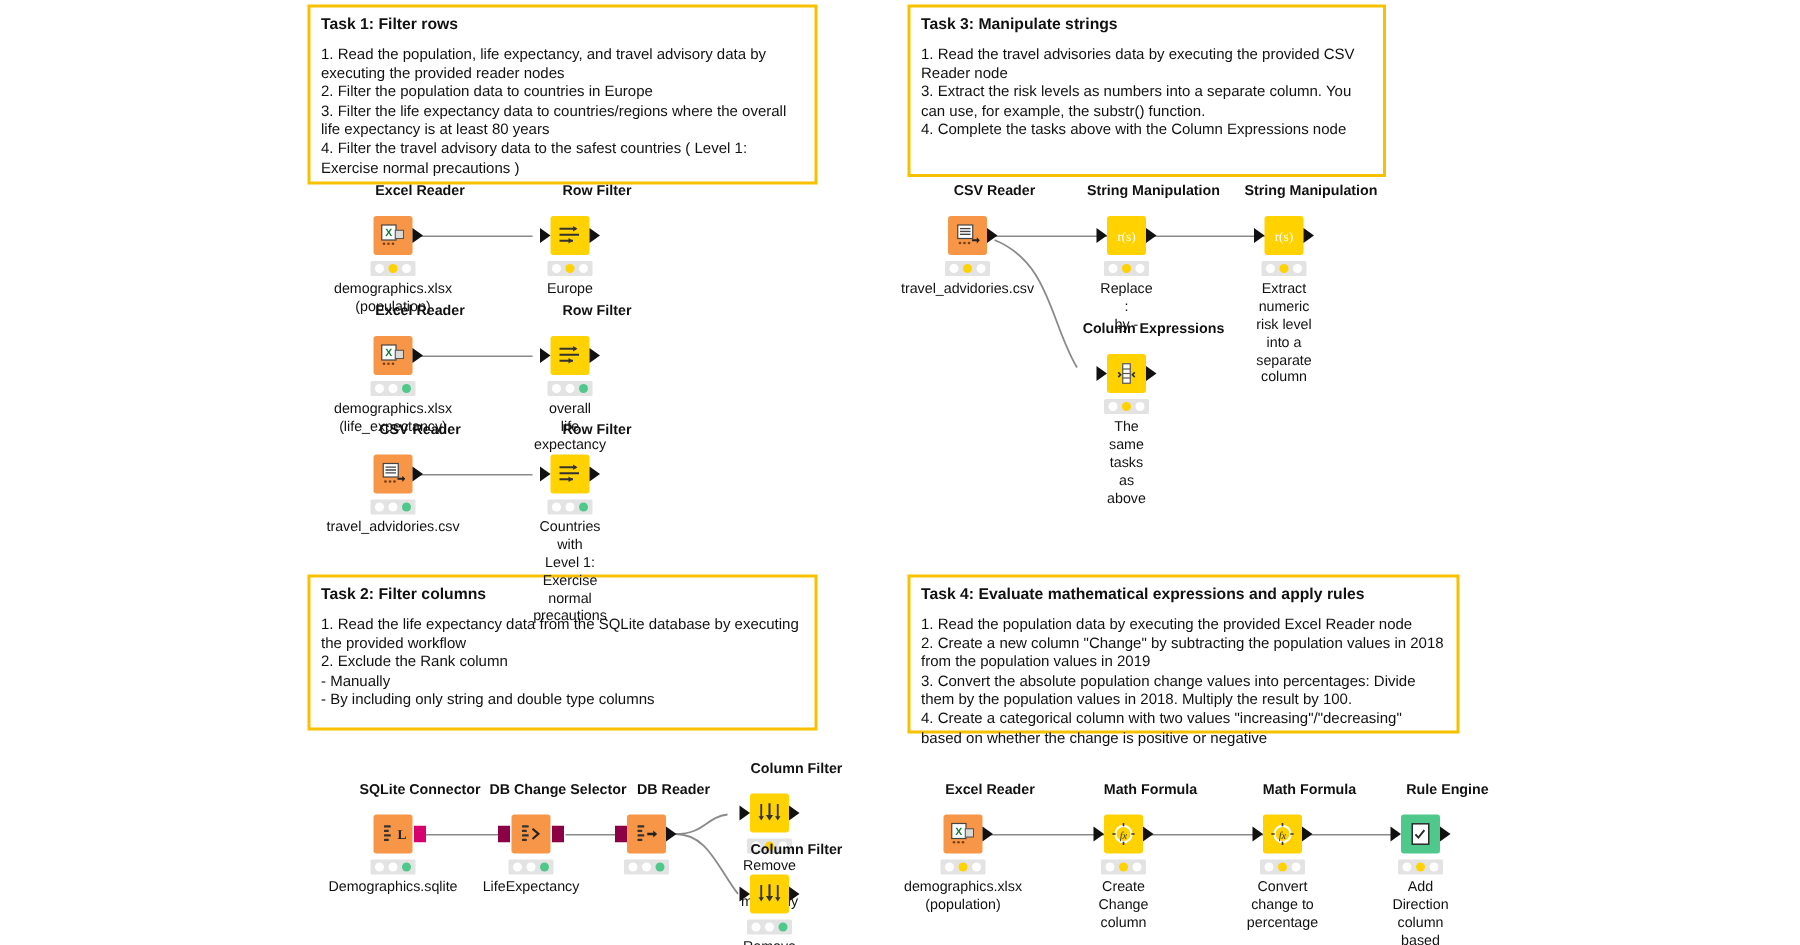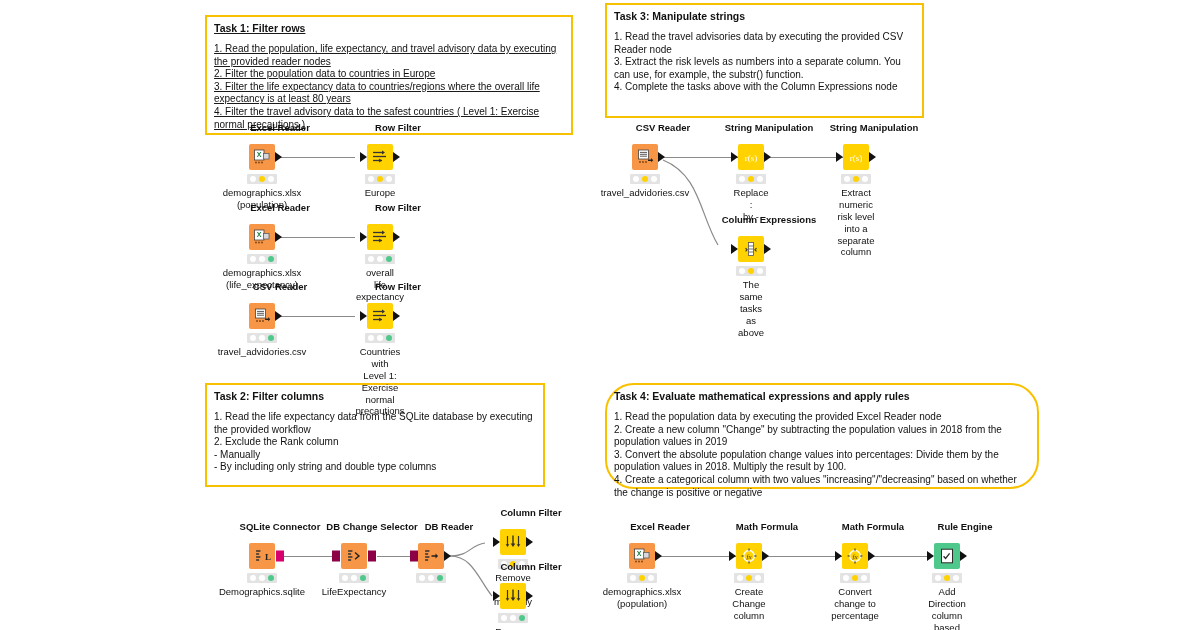--- a/index.html
+++ b/index.html
@@ -129,21 +129,21 @@
     position:absolute;
     height:1px;
     background:#8a8a8a;
   }
   .curve { position:absolute; overflow:visible; }
   .curve path { fill:none; stroke:#8a8a8a; stroke-width:1.2; }
 </style>
 </head>
 <body>
 
-<div class="annotation" style="left:205px; top:15px; width:368px; height:120px;text-decoration:underline;">
+<div class="annotation" style="left:205px; top:3px; width:340px; height:120px;">
   <div class="ann-title">Task 1: Filter rows</div>
   <div class="ann-line">1. Read the population, life expectancy, and travel advisory data by executing the provided reader nodes</div>
   <div class="ann-line">2. Filter the population data to countries in Europe</div>
   <div class="ann-line">3. Filter the life expectancy data to countries/regions where the overall life expectancy is at least 80 years</div>
   <div class="ann-line">4. Filter the travel advisory data to the safest countries ( Level 1: Exercise normal precautions )</div>
 </div>
 
 <div class="annotation" style="left:605px; top:3px; width:319px; height:115px;">
   <div class="ann-title">Task 3: Manipulate strings</div>
   <div class="ann-line">1. Read the travel advisories data by executing the provided CSV Reader node</div>
@@ -152,21 +152,21 @@
 </div>
 
 <div class="annotation" style="left:205px; top:383px; width:340px; height:104px;">
   <div class="ann-title">Task 2: Filter columns</div>
   <div class="ann-line">1. Read the life expectancy data from the SQLite database by executing the provided workflow</div>
   <div class="ann-line">2. Exclude the Rank column</div>
   <div class="ann-line">- Manually</div>
   <div class="ann-line">- By including only string and double type columns</div>
 </div>
 
-<div class="annotation" style="left:605px; top:383px; width:434px; height:106px;border-radius:29px;">
+<div class="annotation" style="left:605px; top:383px; width:368px; height:106px;">
   <div class="ann-title">Task 4: Evaluate mathematical expressions and apply rules</div>
   <div class="ann-line">1. Read the population data by executing the provided Excel Reader node</div>
   <div class="ann-line">2. Create a new column "Change" by subtracting the population values in 2018 from the population values in 2019</div>
   <div class="ann-line">3. Convert the absolute population change values into percentages: Divide them by the population values in 2018. Multiply the result by 100.</div>
   <div class="ann-line">4. Create a categorical column with two values "increasing"/"decreasing" based on whether the change is positive or negative</div>
 </div>
 
 <div class="canvas">
 
   <div class="wire" style="left:279px; top:157px; width:76px;"></div>

